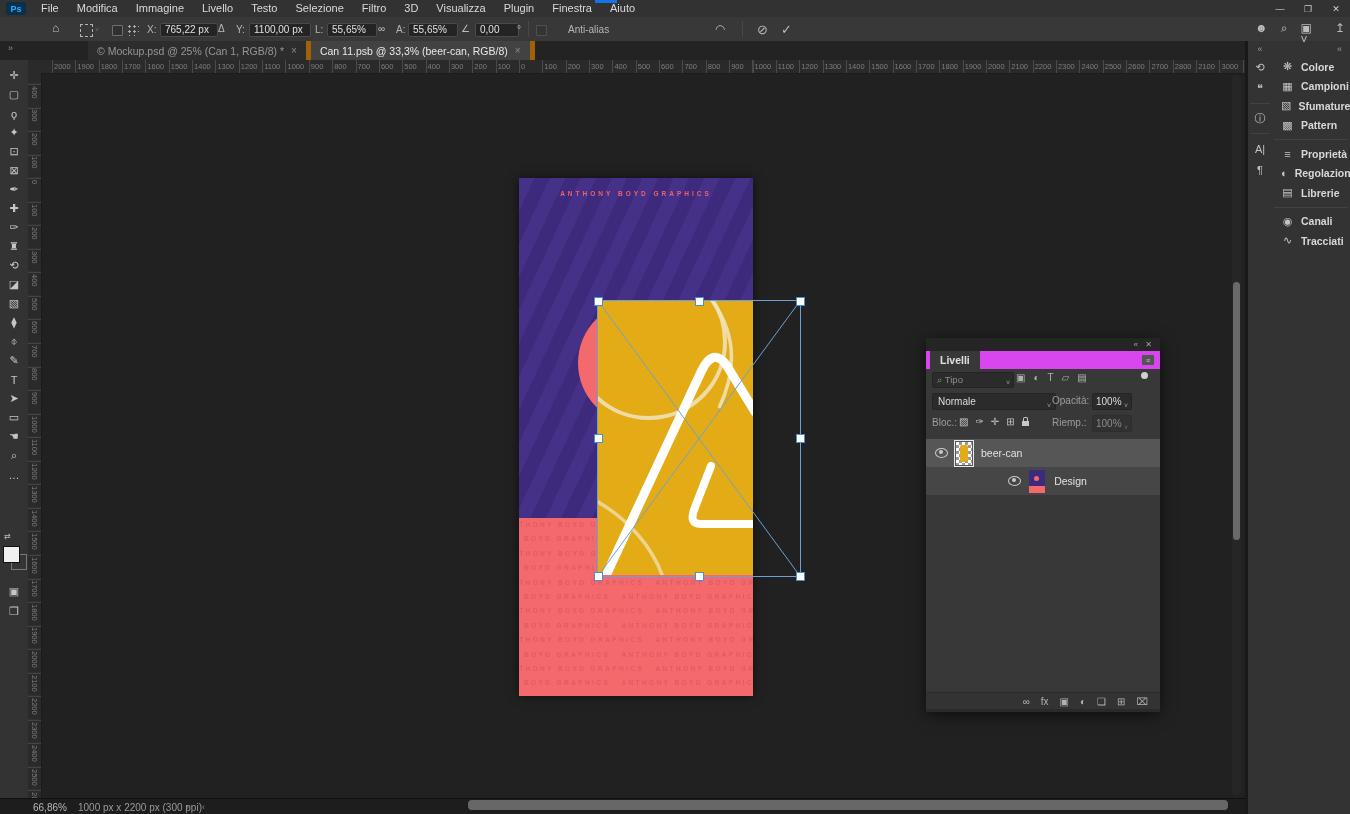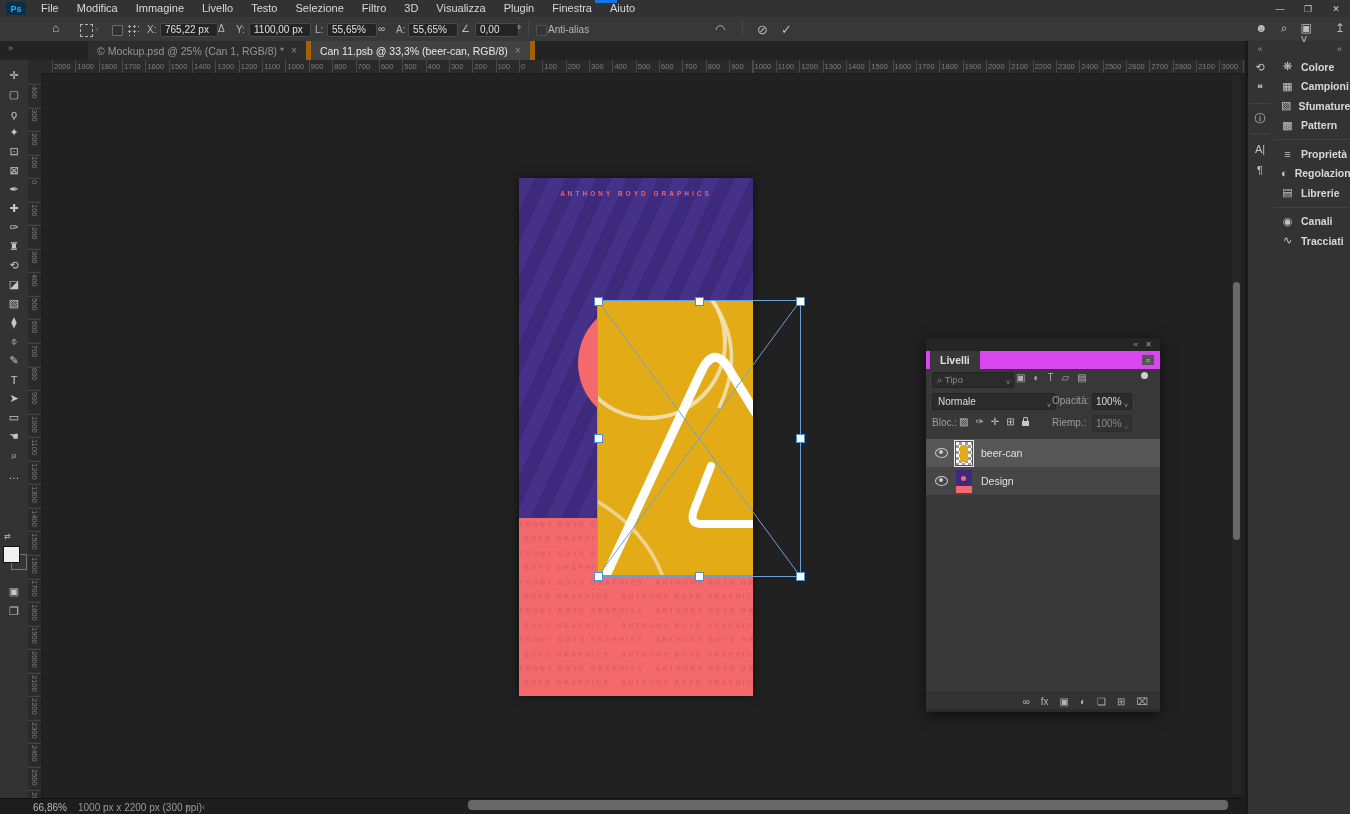--- a/index.html
+++ b/index.html
@@ -100,21 +100,21 @@
   #lp-blend{position:absolute;left:6px;top:2px;width:112px;height:15px;background:#2b2b2b;border:1px solid #242424;
             border-radius:2px;color:#dcdcdc;font-size:10px;line-height:15px;padding:0 5px;}
   .lp-label{font-size:10px;color:#9d9d9d;}
   .lp-valbox{position:absolute;height:15px;background:#2b2b2b;border:1px solid #242424;border-radius:2px;
              color:#dcdcdc;font-size:10px;line-height:15px;padding:0 3px;}
   .lp-caret{font-size:7px;color:#9a9a9a;}
   .lock-icons{position:absolute;left:33px;top:3px;display:flex;gap:7px;align-items:center;}
   .lock-icons span{color:#c3c3c3;font-size:10px;}
   .layer-row{position:relative;height:28px;display:flex;align-items:center;}
   .layer-row.selected{background:#565656;}
-  .layer-row.normal{background:#464646;}
+  .layer-row.normal{background:#464646;justify-content:center;}
   .eye{width:11px;height:8px;border:1px solid #c9c9c9;border-radius:50%;position:relative;margin:0 8px 0 9px;}
   .eye:after{content:"";position:absolute;left:3px;top:1px;width:4px;height:4px;background:#c9c9c9;border-radius:50%;}
   .thumb{width:16px;height:23px;margin-right:9px;position:relative;
      background-color:#fff;background-image:linear-gradient(45deg,#9b9b9b 25%,transparent 25%,transparent 75%,#9b9b9b 75%),
      linear-gradient(45deg,#9b9b9b 25%,transparent 25%,transparent 75%,#9b9b9b 75%);
      background-size:6px 6px;background-position:0 0,3px 3px;}
   .thumb.sel{outline:1.5px solid #e8e8e8;outline-offset:1px;}
   .thumb-can:after{content:"";position:absolute;left:4px;top:3px;width:8px;height:17px;background:#e3ac16;border-radius:2px;}
   .thumb-design{background:#3d2a7c;}
   .thumb-design:before{content:"";position:absolute;left:5px;top:6px;width:5px;height:5px;border-radius:50%;background:#f4696b;}
@@ -172,21 +172,21 @@
     <span class="abs opt-label" style="left:315px;">L:</span>
     <div class="abs field" style="left:327px;width:40px;">55,65%</div>
     <span class="abs ico" style="left:378px;top:7px;font-size:10px;">∞</span>
     <span class="abs opt-label" style="left:396px;">A:</span>
     <div class="abs field" style="left:408px;width:40px;">55,65%</div>
     <span class="abs ico" style="left:461px;top:7px;font-size:10px;">∠</span>
     <div class="abs field" style="left:475px;width:34px;">0,00</div>
     <span class="abs opt-label" style="left:517px;">°</span>
     <div class="abs sep" style="left:528px;top:4px;height:16px;"></div>
     <div class="abs cb" style="left:536px;opacity:.45;"></div>
-    <span class="abs opt-label dim" style="left:548px;">Anti-alias</span>
+    <span class="abs opt-label dim" style="left:568px;">Anti-alias</span>
     <span class="abs ico" style="left:715px;top:6px;">◠</span>
     <div class="abs sep" style="left:742px;top:4px;height:16px;"></div>
     <span class="abs ico" style="left:757px;top:6px;font-size:13px;">⊘</span>
     <span class="abs ico" style="left:781px;top:6px;font-size:13px;">✓</span>
   </div>
 
   <div class="abs" style="left:1255px;top:22px;width:90px;display:flex;gap:13px;z-index:5;" id="header-icons">
       <span class="ico" style="font-size: 12px;">☻</span>
       <span class="ico" style="font-size: 12px;">⌕</span>
       <span class="ico" style="font-size: 12px;">▣ ˅</span>

